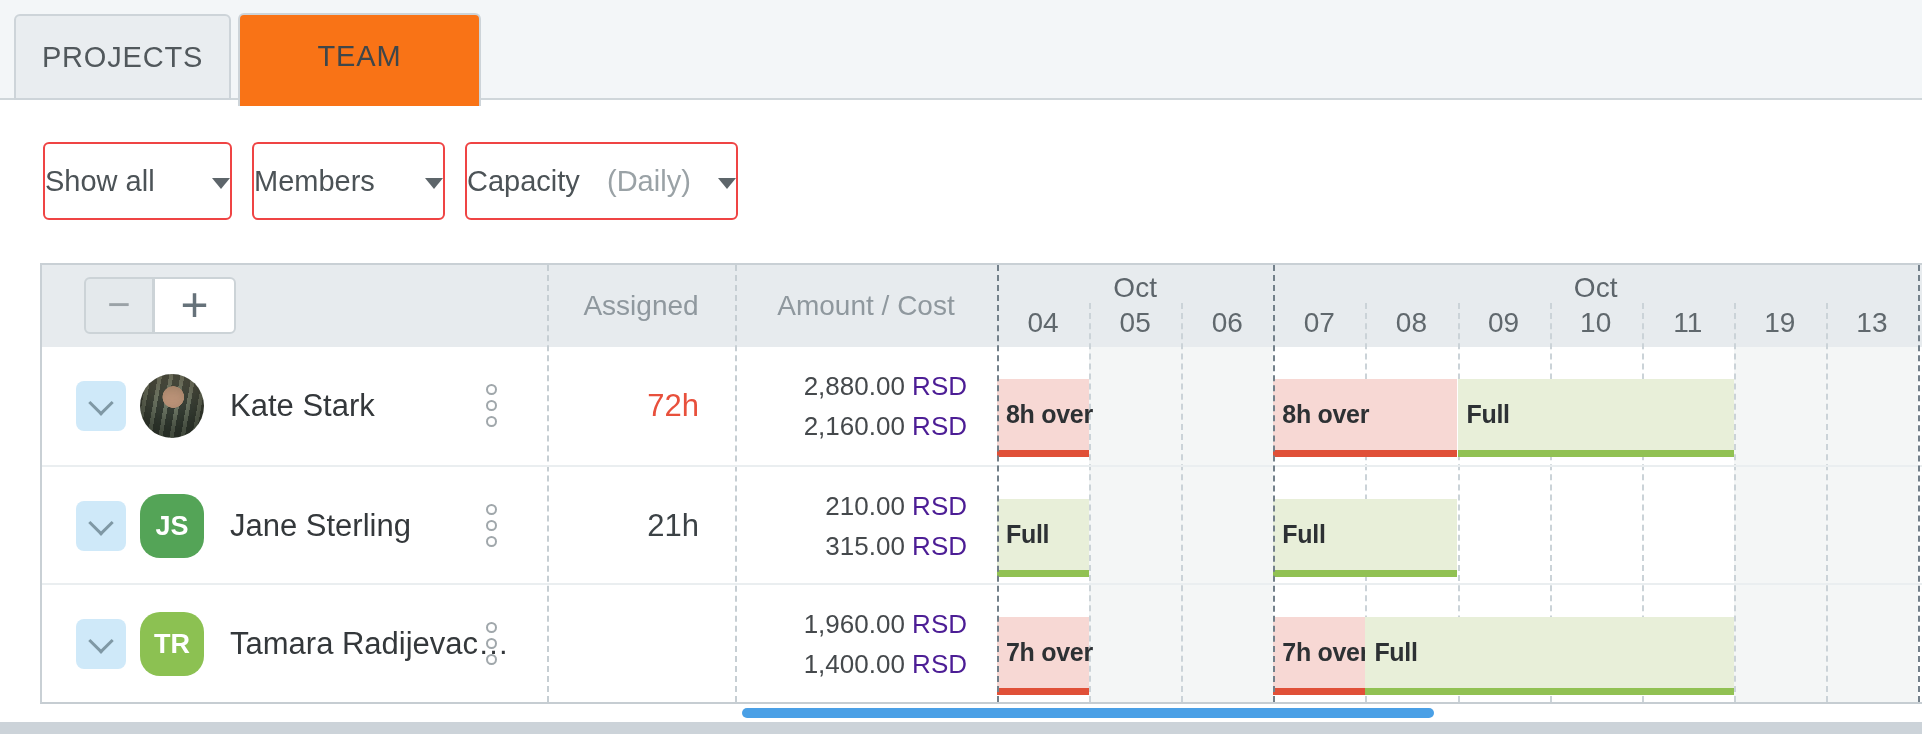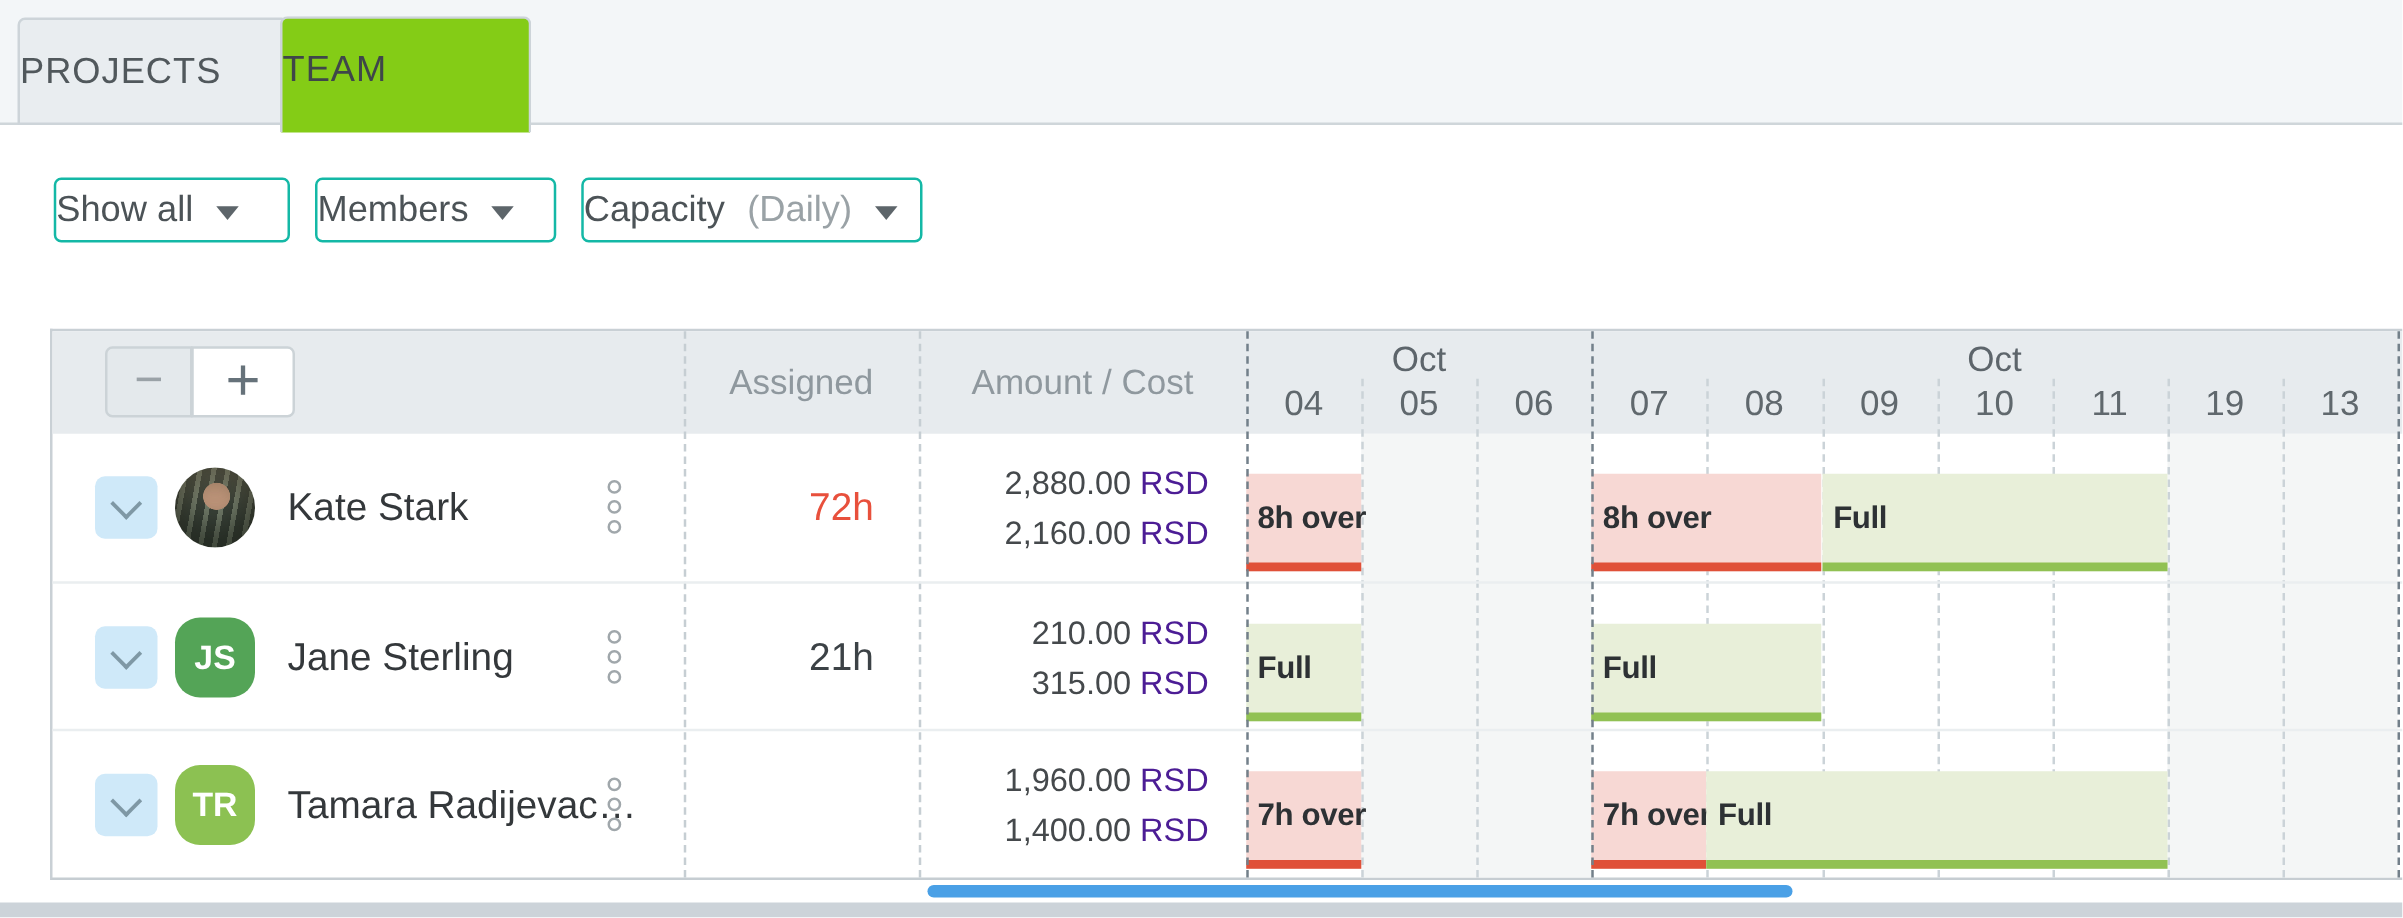--- a/index.html
+++ b/index.html
@@ -7,27 +7,27 @@
     width:1922px;height:734px;position:relative;overflow:hidden;
     background:#ffffff;
     font-family:"Liberation Sans","DejaVu Sans",sans-serif;
     -webkit-font-smoothing:antialiased;
   }
   .abs{position:absolute;box-sizing:border-box;}
 
   
   .tabbar{left:0;top:0;width:1922px;height:100px;background:#f3f6f8;border-bottom:2px solid #cfd6da;}
   .tab{top:14px;height:86px;border:2px solid #cdd4d9;border-radius:6px 6px 0 0;
-       text-align:left;font-size:29px;letter-spacing:.8px;color:#51585c;line-height:82px;cursor:pointer;}
+       text-align:center;font-size:29px;letter-spacing:.8px;color:#51585c;line-height:82px;cursor:pointer;}
   .tab.inactive{left:14px;width:217px;background:#e9edf0;}
-  .tab.active{left:224px;width:201px;top:13px;height:93px;background:#84cc16;border-bottom:none;color:#3f464a;z-index:5;}
-
-  
-  .filter{top:142px;height:52px;background:#fff;border:2px solid #14b8a6;border-radius:6px;
-          display:flex;align-items:center;justify-content:flex-start;gap:18px;
+  .tab.active{left:238px;width:243px;top:13px;height:93px;background:#f97316;border-bottom:none;color:#3f464a;z-index:5;}
+
+  
+  .filter{top:142px;height:78px;background:#fff;border:2px solid #ef4444;border-radius:6px;
+          display:flex;align-items:center;justify-content:space-between;gap:18px;
           font-size:29px;color:#4c5357;cursor:pointer;}
   .filter .suffix{color:#9aa2a6;}
   .caret{width:0;height:0;border-left:9px solid transparent;border-right:9px solid transparent;
          border-top:11px solid #5d656a;margin-top:5px;}
 
   
   .table{left:40px;top:263px;width:1882px;height:441px;background:#fff;
          border-top:2px solid #c9d0d5;border-left:2px solid #c9d0d5;border-bottom:2px solid #c6cdd2;}
   .thead{left:0;top:0;width:1880px;height:82px;background:#e7ebee;z-index:1;}
   .colhead{font-size:28px;color:#8f989e;line-height:82px;text-align:center;z-index:6;}

